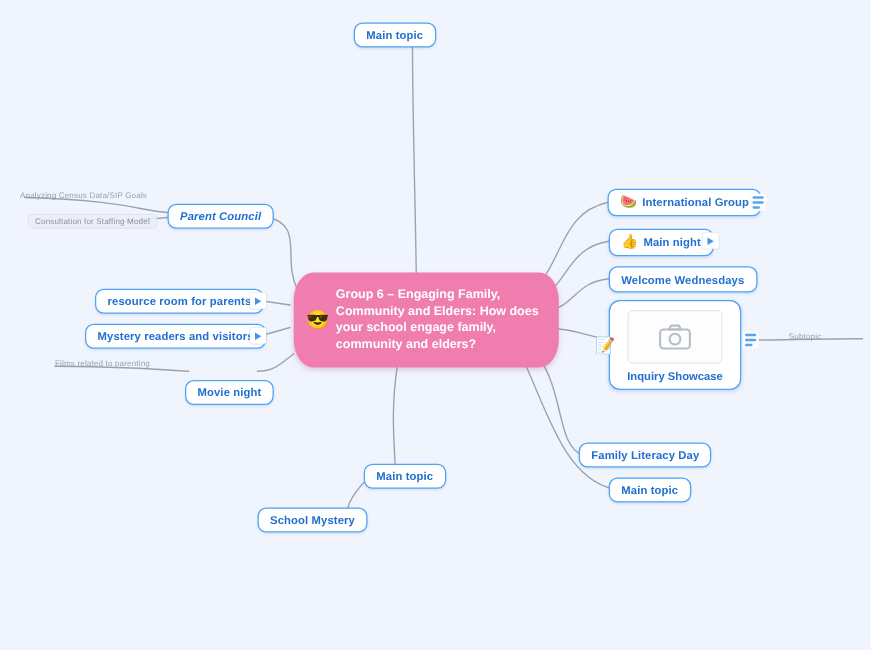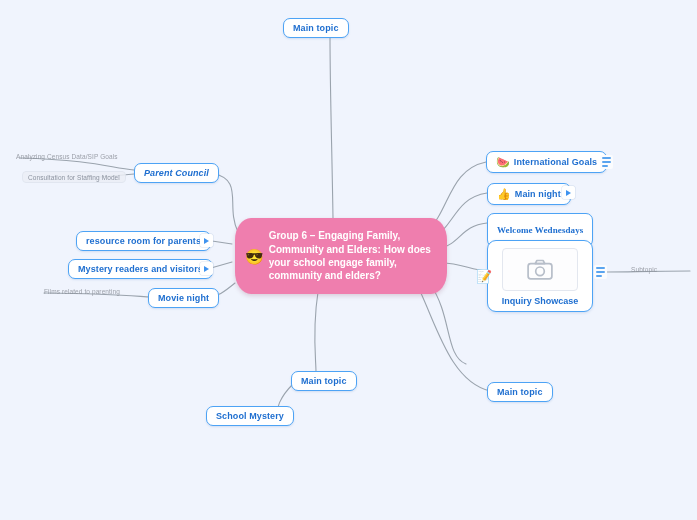--- a/index.html
+++ b/index.html
@@ -244,55 +244,55 @@
     <span class="tri"></span>
   </div>
 
   <div class="node" style="left:68px; top:259px;">
     <span>Mystery readers and visitors</span>
   </div>
   <div class="toggle" style="left:200px; top:262px;">
     <span class="tri"></span>
   </div>
 
-  <div class="node" style="left:148px; top:288px;">
+  <div class="node" style="left:148px; top:304px;">
     <span>Movie night</span>
   </div>
 
   <div class="ghost" style="left:44px; top:288px;">
     <span>Films related to parenting</span>
   </div>
 
   <div class="node" style="left:291px; top:371px;">
     <span>Main topic</span>
   </div>
 
   <div class="node" style="left:206px; top:406px;">
     <span>School Mystery</span>
   </div>
 
   <div class="node" style="left:486px; top:151px; height:22px;">
     <span class="emoji">🍉</span>
-    <span>International Goals</span>
+    <span>International Group</span>
   </div>
   <div class="notes" style="left:600px; top:155px;">
     <i></i>
     <i></i>
     <i class="short"></i>
   </div>
 
   <div class="node" style="left:487px; top:183px; height:22px;">
     <span class="emoji">👍</span>
     <span>Main night</span>
   </div>
   <div class="toggle" style="left:562px; top:186px;">
     <span class="tri"></span>
   </div>
 
-  <div class="node" style="left:487px; top:213px; height:34px;font-family:Liberation Serif, serif;">
+  <div class="node" style="left:487px; top:213px; height:21px;">
     <span>Welcome Wednesdays</span>
   </div>
 
   <div class="imgnode" style="left:487px; top:240px; width:106px; height:72px;">
     <span class="side-emoji">📝</span>
     <div class="photo">
       <svg width="26" height="21" viewBox="0 0 26 21">
         <rect x="1.1" y="4.6" width="23.8" height="15.2" rx="2.6" fill="none" stroke="#b7bec9" stroke-width="1.7"></rect>
         <path d="M8.2 4.6 L9.9 1.5 L16.1 1.5 L17.8 4.6 Z" fill="none" stroke="#b7bec9" stroke-width="1.7" stroke-linejoin="round"></path>
         <circle cx="13" cy="12.3" r="4.3" fill="none" stroke="#b7bec9" stroke-width="1.7"></circle>
@@ -303,18 +303,21 @@
   <div class="notes" style="left:594px; top:265px;">
     <i></i>
     <i></i>
     <i class="short"></i>
   </div>
 
   <div class="ghost" style="left:631px; top:266px;">
     <span>Subtopic</span>
   </div>
 
+  <div class="node" style="left:463px; top:354px;">
+    <span>Family Literacy Day</span>
+  </div>
 
   <div class="node" style="left:487px; top:382px;">
     <span>Main topic</span>
   </div>
 
 </div>
 
 </body></html>

